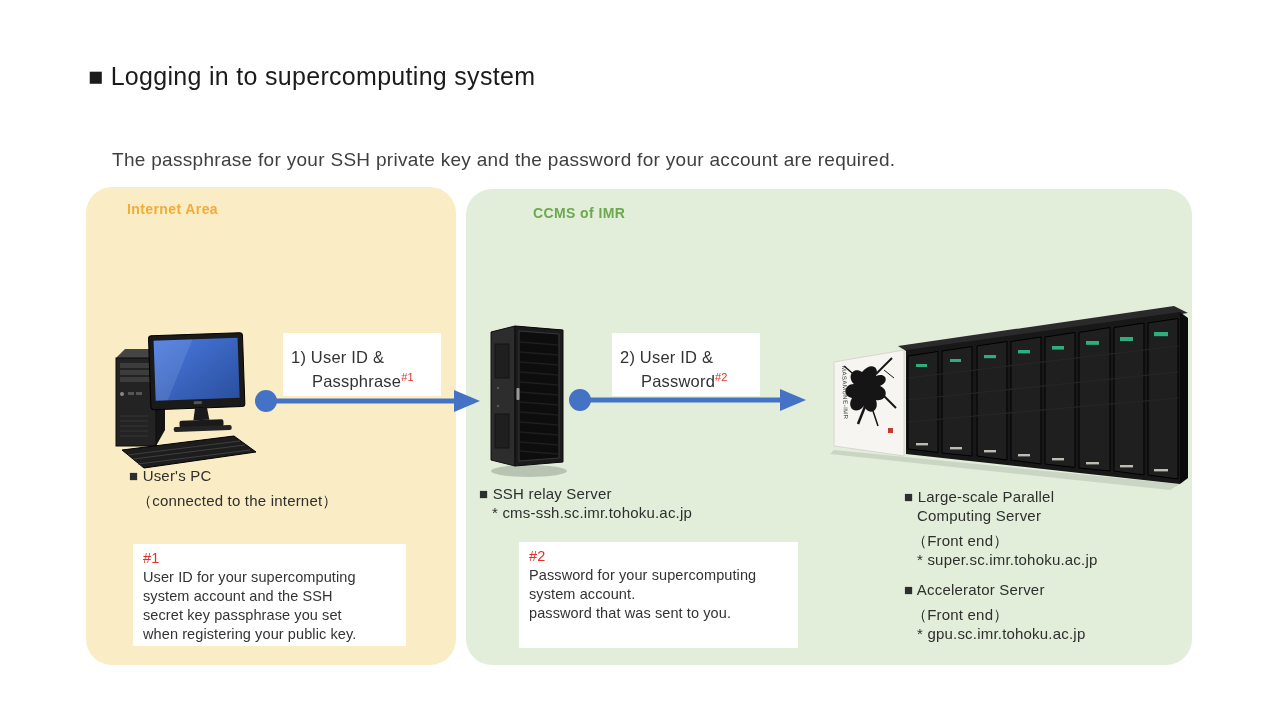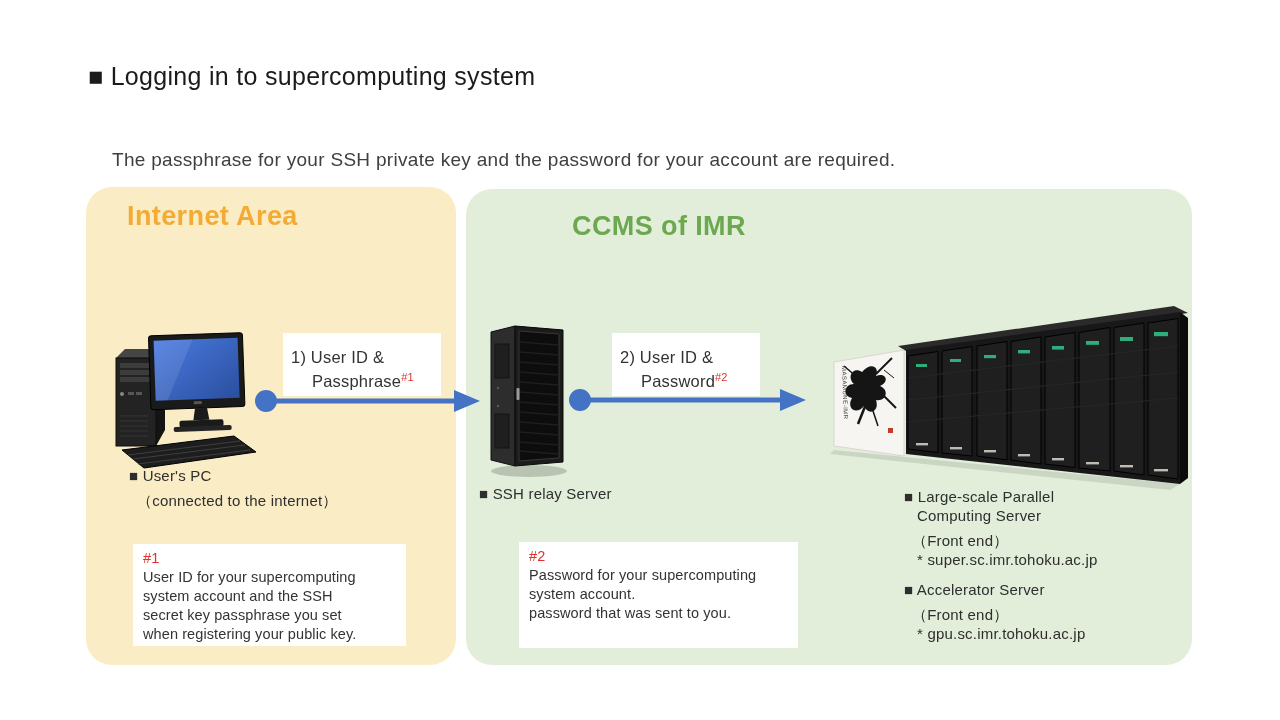--- a/index.html
+++ b/index.html
@@ -11,23 +11,23 @@
   .abs{position:absolute;}
   .page-title{
     left:88px;top:62px;font-size:25px;font-weight:500;color:#1b1b1b;letter-spacing:.3px;
   }
   .intro{font-size:19px;letter-spacing:.3px;color:#3f3f3f;}
   .intro1{left:112px;top:112px;}
   .intro2{left:112px;top:149px;}
   .area-box{border-radius:26px;}
   .box-internet{left:86px;top:187px;width:370px;height:478px;background:var(--internet-bg,#FAEDC5);}
   .box-ccms{left:466px;top:189px;width:726px;height:476px;background:var(--ccms-bg,#E2EEDA);}
-  .area-heading{font-size:27px;font-weight:bold;letter-spacing:.4px;}
+  .area-heading{font-size:14px;font-weight:bold;letter-spacing:.4px;}
   .heading-internet{left:127px;top:201px;color:var(--internet-heading,#F3AB35);}
-  .heading-ccms{left:533px;top:211px;color:var(--ccms-heading,#6BA84F);margin-left:39px;}
+  .heading-ccms{left:533px;top:205px;color:var(--ccms-heading,#6BA84F);}
   .step-label{
     background:#ffffff;font-size:16.5px;line-height:24px;color:#333;
     padding:12px 8px 3px 8px;letter-spacing:.2px;
   }
   .step1{left:283px;top:333px;width:142px;}
   .step2{left:612px;top:333px;width:132px;}
   .step-line2{padding-left:21px;}
   .sup{font-size:11px;vertical-align:super;line-height:0;color:var(--note-red,#E0312B);}
   .caption{font-size:15px;line-height:19px;letter-spacing:.2px;color:#2e2e2e;}
   .cap-pc{left:129px;top:466px;}
@@ -213,20 +213,21 @@
     <text font-size="6" fill="#333" letter-spacing="0.5" transform="translate(14,66) rotate(88)">MASAMUNE-IMR</text>
   </svg>
 
   <div class="abs caption cap-pc">
     <div>■ User's PC</div>
     <div class="indent1">（connected to the internet）</div>
   </div>
 
   <div class="abs caption cap-ssh">
     <div>■ SSH relay Server</div>
+    <div class="indent2">* cms-ssh.sc.imr.tohoku.ac.jp</div>
   </div>
 
   <div class="abs caption cap-servers">
     <div>
       <div>■ Large-scale Parallel</div>
       <div class="indent2">Computing Server</div>
       <div class="indent1">（Front end）</div>
       <div class="indent2">* super.sc.imr.tohoku.ac.jp</div>
     </div>
     <div class="cap-gap"></div>

